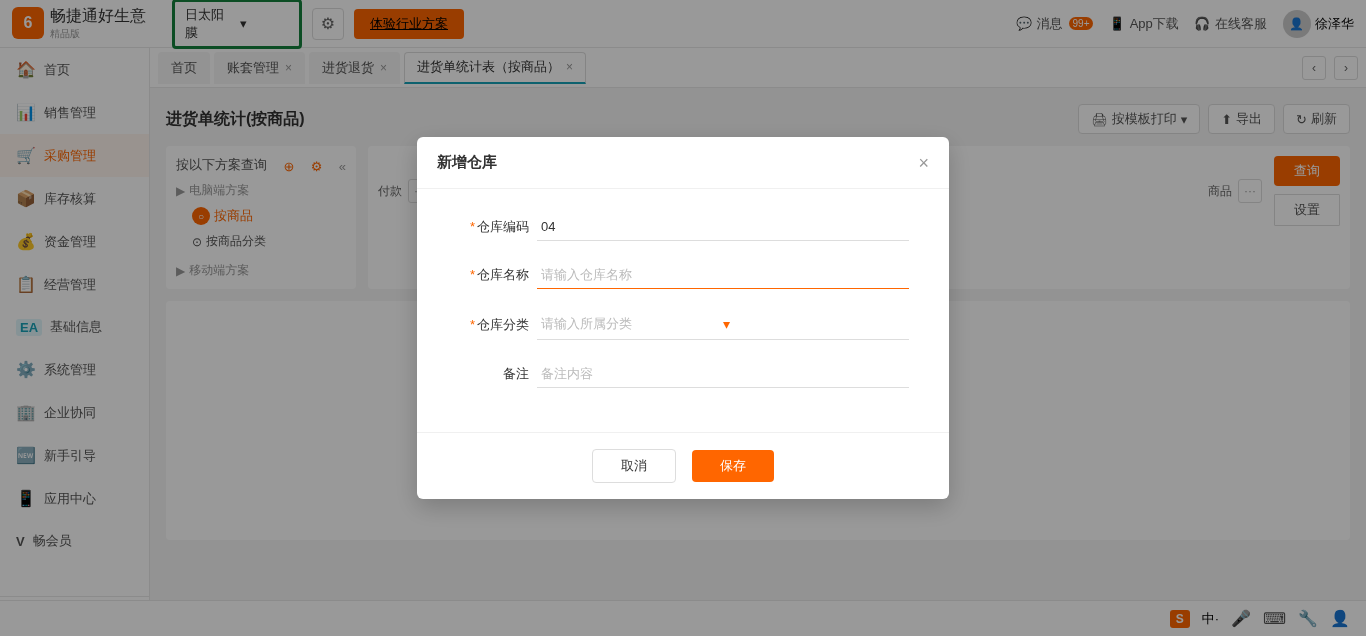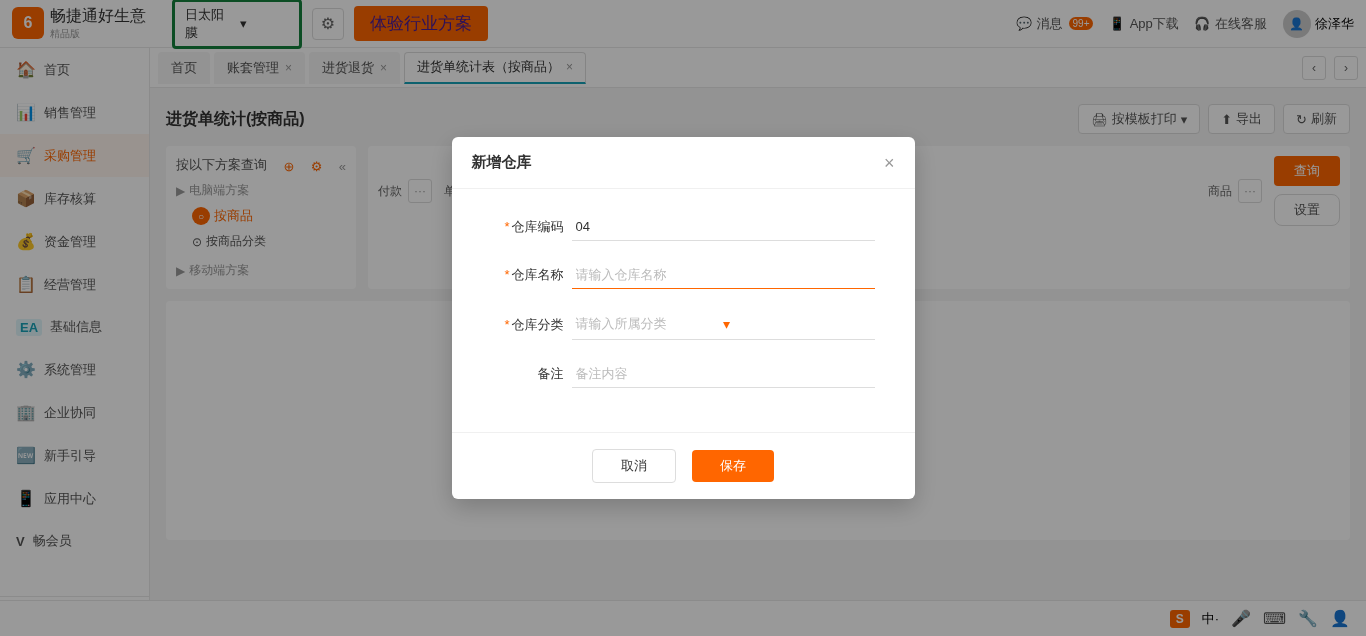--- a/index.html
+++ b/index.html
@@ -42,22 +42,22 @@
     }
     .store-selector span { font-size: 13px; color: #333; flex: 1; }
 
     .gear-btn {
       width: 32px; height: 32px; border: 1px solid #ddd; border-radius: 4px;
       display: flex; align-items: center; justify-content: center;
       cursor: pointer; background: #fff; font-size: 16px; color: #666;
     }
 
     .trial-btn {
-      background: #f60; color: #4c1d95; border: none;
-      padding: 6px 16px; border-radius: 4px; cursor: pointer; font-size: 17px;
+      background: #f60; color: #000000; border: none;
+      padding: 6px 16px; border-radius: 4px; cursor: pointer; font-size: 13px; text-decoration: underline;
     }
 
     .header-right {
       margin-left: auto;
       display: flex; align-items: center; gap: 16px;
     }
     .header-icon-item {
       display: flex; align-items: center; gap: 4px;
       cursor: pointer; color: #555; font-size: 13px;
     }
@@ -163,21 +163,21 @@
     .filter-select {
       border: 1px solid #ddd; border-radius: 4px; padding: 4px 8px;
       font-size: 13px; color: #333; min-width: 120px; background: #fff;
     }
     .query-btn {
       background: #f60; color: #fff; border: none;
       padding: 6px 20px; border-radius: 4px; cursor: pointer; font-size: 13px;
     }
     .set-btn {
       background: #fff; color: #555; border: 1px solid #ddd;
-      padding: 6px 16px; border-radius: 8px; cursor: pointer; font-size: 13px;
+      padding: 6px 16px; border-radius: 1px; cursor: pointer; font-size: 13px;
     }
 
     
     .table-area {
       background: #fff; border-radius: 4px; padding: 16px;
       text-align: center; color: #999; font-size: 13px;
     }
 
     
     .empty-state { padding: 40px 0; }
@@ -189,21 +189,21 @@
       position: fixed; top: 0; left: 0; right: 0; bottom: 0;
       background: rgba(0,0,0,0.4);
       z-index: 1000;
       display: flex; align-items: center; justify-content: center;
     }
 
     
     .modal {
       background: #fff;
       border-radius: 6px;
-      width: 463px;
+      width: 532px;
       box-shadow: 0 8px 24px rgba(0,0,0,0.2);
       overflow: hidden;
     }
     .modal-header {
       display: flex; align-items: center; justify-content: space-between;
       padding: 16px 20px;
       border-bottom: 1px solid #f0f0f0;
     }
     .modal-title { font-size: 15px; font-weight: bold; color: #333; }
     .modal-close {

